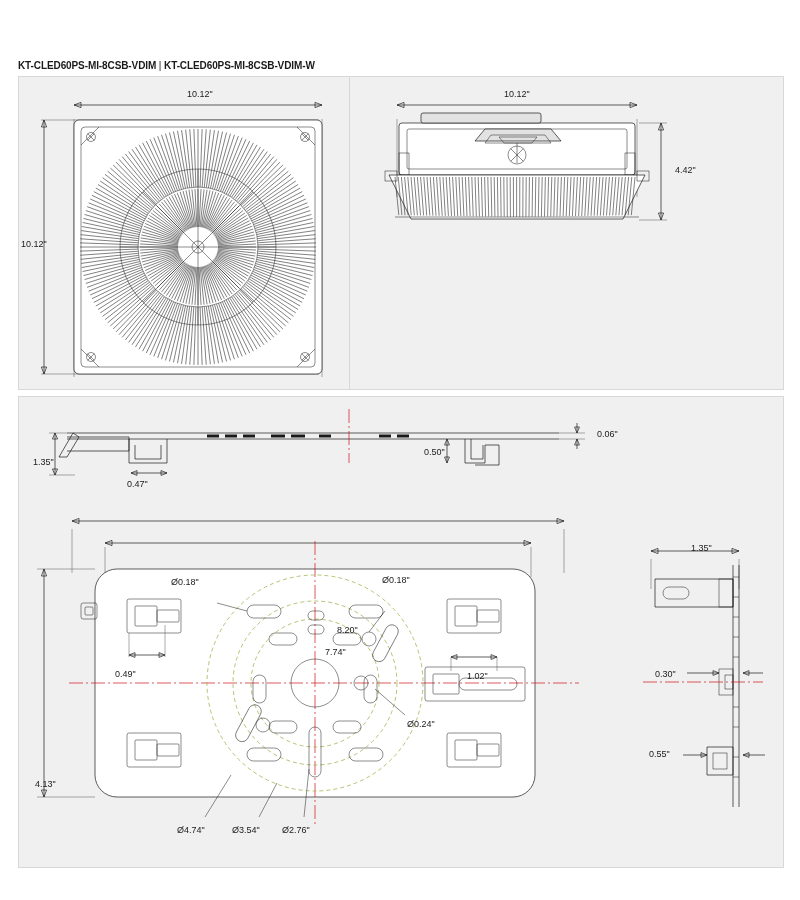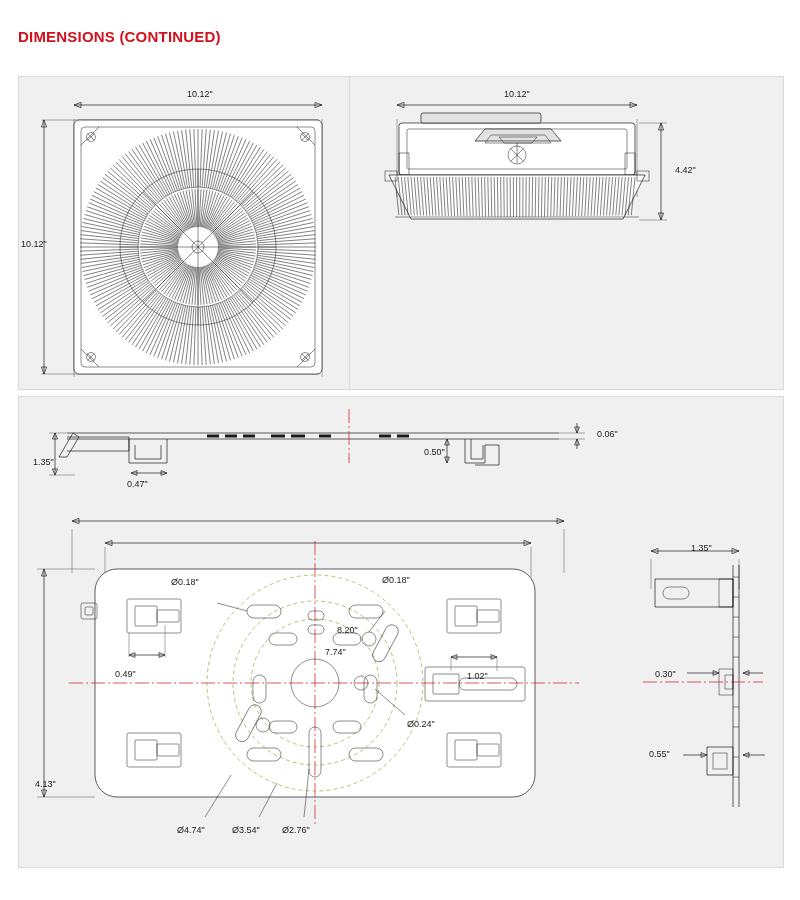--- a/index.html
+++ b/index.html
@@ -38,23 +38,24 @@
   .fillw{fill:#ffffff;stroke:#1a1a1a;stroke-width:.7;}
   .fillg{fill:#e2e2e2;stroke:#1a1a1a;stroke-width:.7;}
   .fin{stroke:#1a1a1a;stroke-width:.55;fill:none;}
   .lead{stroke:#1a1a1a;stroke-width:.5;fill:none;}
 </style>
 </head>
 <body>
 
 <div class="page">
 
-  <div class="hdr">
-    <span class="red">DIMENSIONS</span>
-    <span class="cont">(CONTINUED)</span>
+  <div class="models">
+    <span>KT-CLED60PS-MI-8CSB-VDIM</span>
+    <span class="sep">|</span>
+    <span>KT-CLED60PS-MI-8CSB-VDIM-W</span>
   </div>
 
   <div class="panel" id="panel-top">
     <div class="divider-v" style="left:330px;"></div>
 
     <svg width="330" height="312">
 
       <line class="ln-ext" x1="55" y1="42" x2="55" y2="300"></line>
       <line class="ln-ext" x1="303" y1="42" x2="303" y2="300"></line>
       <line class="ln" x1="55" y1="28" x2="303" y2="28"></line>

